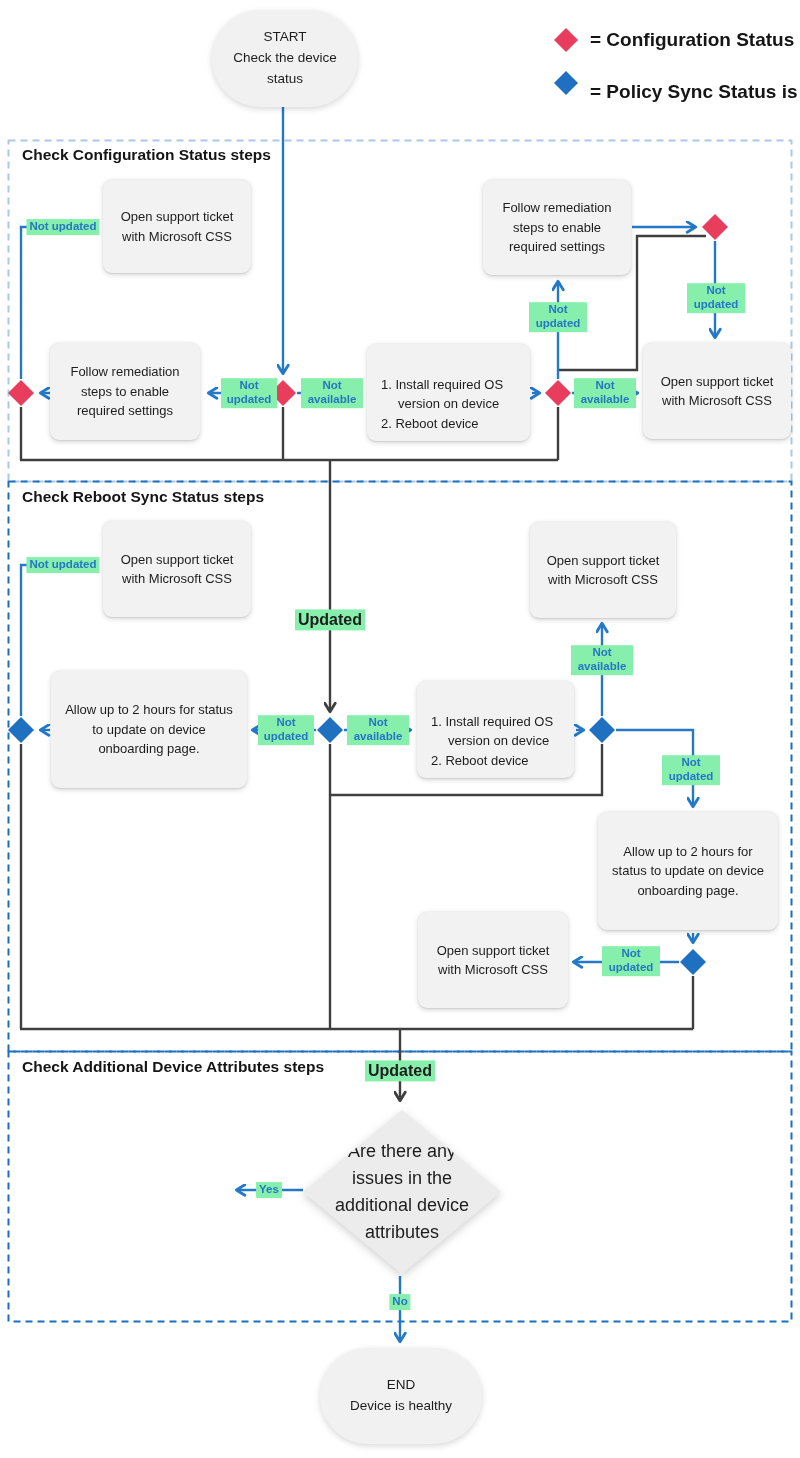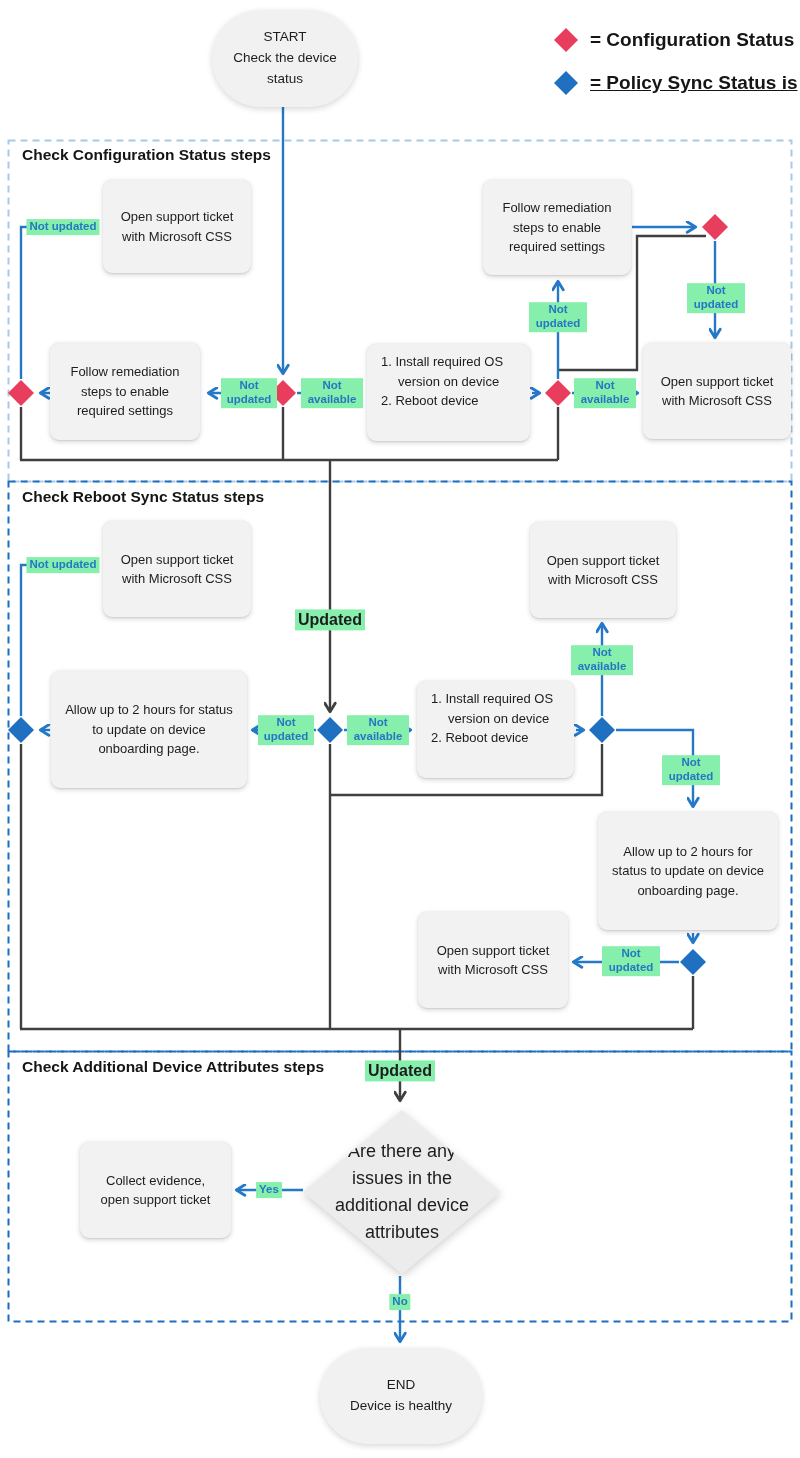--- a/index.html
+++ b/index.html
@@ -15,21 +15,21 @@
   .ln-d{stroke:var(--line-dark);stroke-width:2.4;fill:none;}
   .mk-b{stroke:var(--line-blue);}
   .mk-d{stroke:var(--line-dark);}
   .section-title{position:absolute;font-size:15.5px;font-weight:700;color:#151515;white-space:nowrap;}
   .box{
     position:absolute;background:var(--box-fill);border-radius:9px;
     box-shadow:0 1.5px 5px rgba(0,0,0,.16),0 .5px 1.5px rgba(0,0,0,.08);
     display:flex;align-items:center;justify-content:center;text-align:center;
     font-size:13px;line-height:1.5;color:var(--text-dark);padding:8px 10px;box-sizing:border-box;
   }
-  .box.list{align-items:flex-start;justify-content:flex-start;text-align:left;padding-left:14px;}
+  .box.list{align-items:flex-end;justify-content:flex-start;text-align:left;padding-left:14px;}
   .box.list .step{display:block;padding-left:17px;text-indent:-17px;}
   .stadium{
     position:absolute;background:#f1f1f1;border-radius:50px;
     box-shadow:0 2px 6px rgba(0,0,0,.16);
     display:flex;flex-direction:column;align-items:center;justify-content:center;
     font-size:13.5px;line-height:1.55;color:var(--text-dark);text-align:center;
   }
   .stadium span{display:block;}
   .diamond{position:absolute;width:26px;height:26px;
     clip-path:polygon(50% 0,100% 50%,50% 100%,0 50%);}
@@ -102,21 +102,21 @@
     <path class="ln-b" d="M616,730 L693,730 L693,806" marker-end="url(#mb)"></path>
     <path class="ln-b" d="M693,933 L693,942" marker-end="url(#mb)"></path>
     <path class="ln-b" d="M679,962 L574,962" marker-end="url(#mb)"></path>
     <path class="ln-b" d="M303,1190 L237,1190" marker-end="url(#mb)"></path>
     <path class="ln-b" d="M400,1276 L400,1341" marker-end="url(#mb)"></path>
   </svg>
 
   <div class="legend-diamond" style="left:554px;top:28px;background:var(--red);"></div>
   <div class="legend-label" style="left:590px;top:28px;">= Configuration Status is</div>
   <div class="legend-diamond" style="left:554px;top:71px;background:var(--blue);"></div>
-  <div class="legend-label" style="left:590px;top:71px;text-decoration:underline;">= Policy Sync Status is</div>
+  <div class="legend-label" style="left:590px;top:80px;">= Policy Sync Status is</div>
 
   <div class="stadium" style="left:320px;top:1348px;width:162px;height:96px;">
     <span>END</span>
     <span>Device is healthy</span>
   </div>
   <div class="stadium" style="left:212px;top:10px;width:146px;height:97px;">
     <span>START</span>
     <span style="width:120px;">Check the device status</span>
   </div>
 
@@ -155,21 +155,20 @@
   <div class="diamond blue" style="left:8px;top:717px;"></div>
   <div class="diamond blue" style="left:317px;top:717px;"></div>
   <div class="diamond blue" style="left:589px;top:717px;"></div>
   <div class="diamond blue" style="left:680px;top:949px;"></div>
 
   <div class="big-d-wrap">
     <div class="big-d">
       <div class="big-d-text">Are there any issues in the additional device attributes</div>
     </div>
   </div>
-  <div class="box" style="left:80px;top:1142px;width:151px;height:96px;">Collect evidence, open support ticket</div>
 
   <div class="lbl" style="left:63px;top:227px;">Not updated</div>
   <div class="lbl" style="left:249px;top:393px;width:50px;">Not updated</div>
   <div class="lbl" style="left:332px;top:393px;width:56px;">Not available</div>
   <div class="lbl" style="left:558px;top:317px;width:52px;">Not updated</div>
   <div class="lbl" style="left:716px;top:298px;width:52px;">Not updated</div>
   <div class="lbl" style="left:605px;top:393px;width:56px;">Not available</div>
 
   <div class="lbl" style="left:63px;top:565px;">Not updated</div>
   <div class="lbl dark" style="left:330px;top:620px;">Updated</div>

